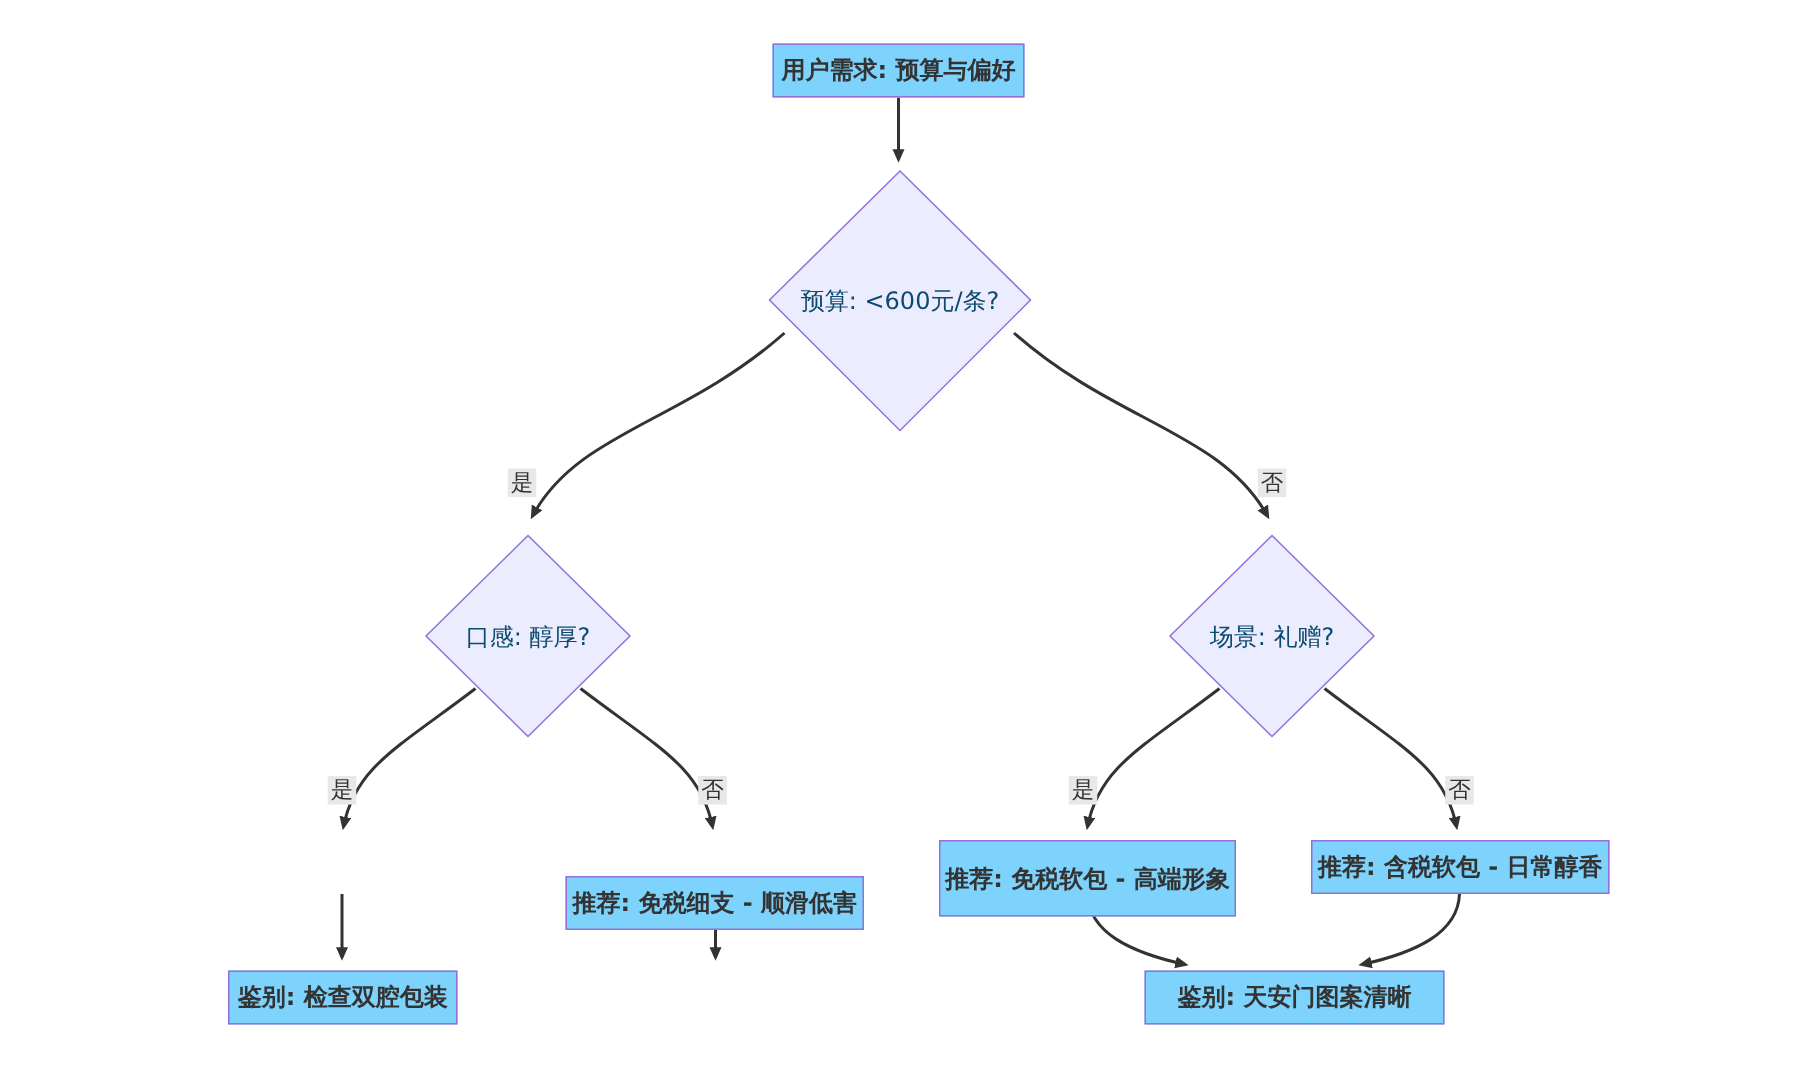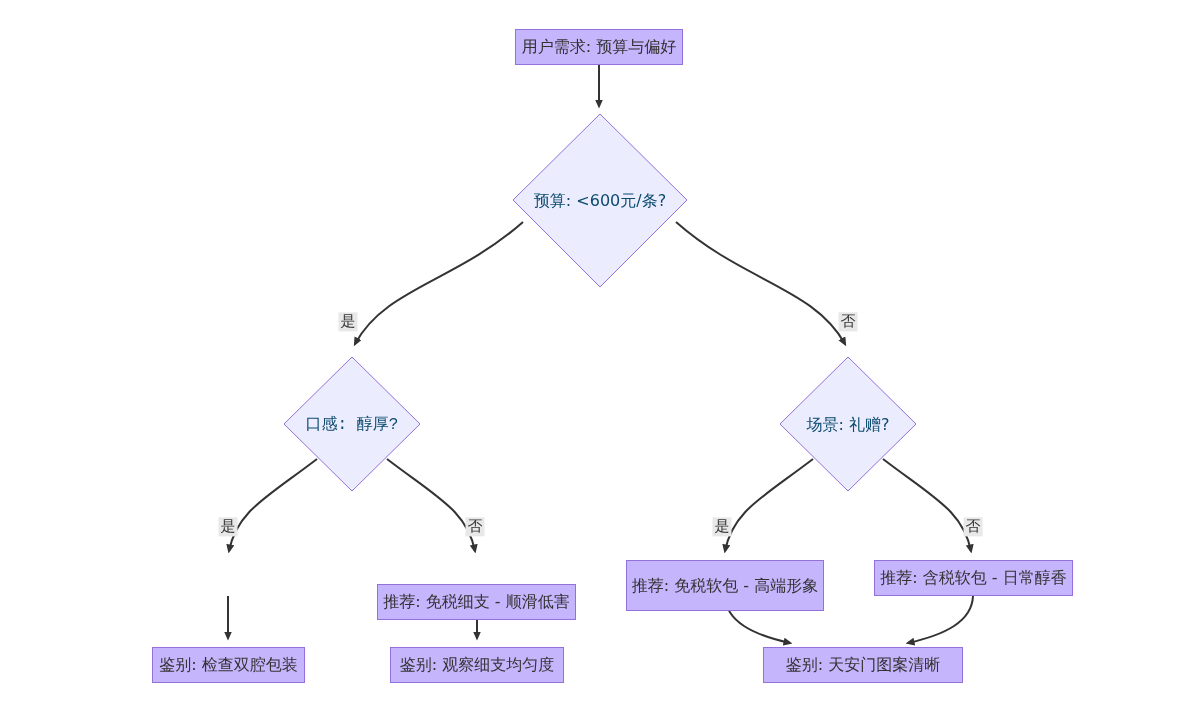--- a/index.html
+++ b/index.html
@@ -8,25 +8,26 @@
     width:1200px;height:716px;
     background:#ffffff;
     font-family:"DejaVu Sans","Liberation Sans",sans-serif;
     color:#333333;
     overflow:hidden;
   }
   .edges{position:absolute;left:0;top:0;width:1200px;height:716px;}
   .node-rect{
     position:absolute;
     box-sizing:border-box;
-    background:#c4b5fd;
+    background:#7dd3fc;
     border:1px solid #9370DB;
     display:flex;align-items:center;justify-content:center;
     font-size:16px;line-height:1;color:#333333;
     white-space:nowrap;
+    font-weight:bold;
   }
   .diamond-label{
     position:absolute;
     transform:translate(-50%,-50%);
     font-size:16px;line-height:1;color:#0c4a6e;
     white-space:nowrap;
   }
   .edge-label{
     position:absolute;
     transform:translate(-50%,-50%);
@@ -73,27 +74,26 @@
 
 
   <div class="node-rect" style="left:377px;top:560px;width:199px;height:36px;margin-top:24px;">推荐: 免税细支 - 顺滑低害</div>
 
   <div class="node-rect" style="left:626px;top:560px;width:198px;height:51px;">推荐: 免税软包 - 高端形象</div>
 
   <div class="node-rect" style="left:874px;top:560px;width:199px;height:36px;">推荐: 含税软包 - 日常醇香</div>
 
   <div class="node-rect" style="left:152px;top:647px;width:153px;height:36px;">鉴别: 检查双腔包装</div>
 
-  <div class="node-rect" style="left:390px;top:647px;width:174px;height:36px;">鉴别: 观察细支均匀度</div>
 
   <div class="node-rect" style="left:763px;top:647px;width:200px;height:36px;">鉴别: 天安门图案清晰</div>
 
   <div class="diamond-label" style="left:600px;top:201px;">预算: &lt;600元/条?</div>
 
-  <div class="diamond-label" style="left:352px;top:425px;font-family:Liberation Mono, monospace;">口感: 醇厚?</div>
+  <div class="diamond-label" style="left:352px;top:425px;">口感: 醇厚?</div>
 
   <div class="diamond-label" style="left:848px;top:425px;">场景: 礼赠?</div>
 
   <div class="edge-label" style="left:348px;top:322px;">是</div>
 
   <div class="edge-label" style="left:848px;top:322px;">否</div>
 
   <div class="edge-label" style="left:228px;top:527px;">是</div>
 
   <div class="edge-label" style="left:475px;top:527px;">否</div>

